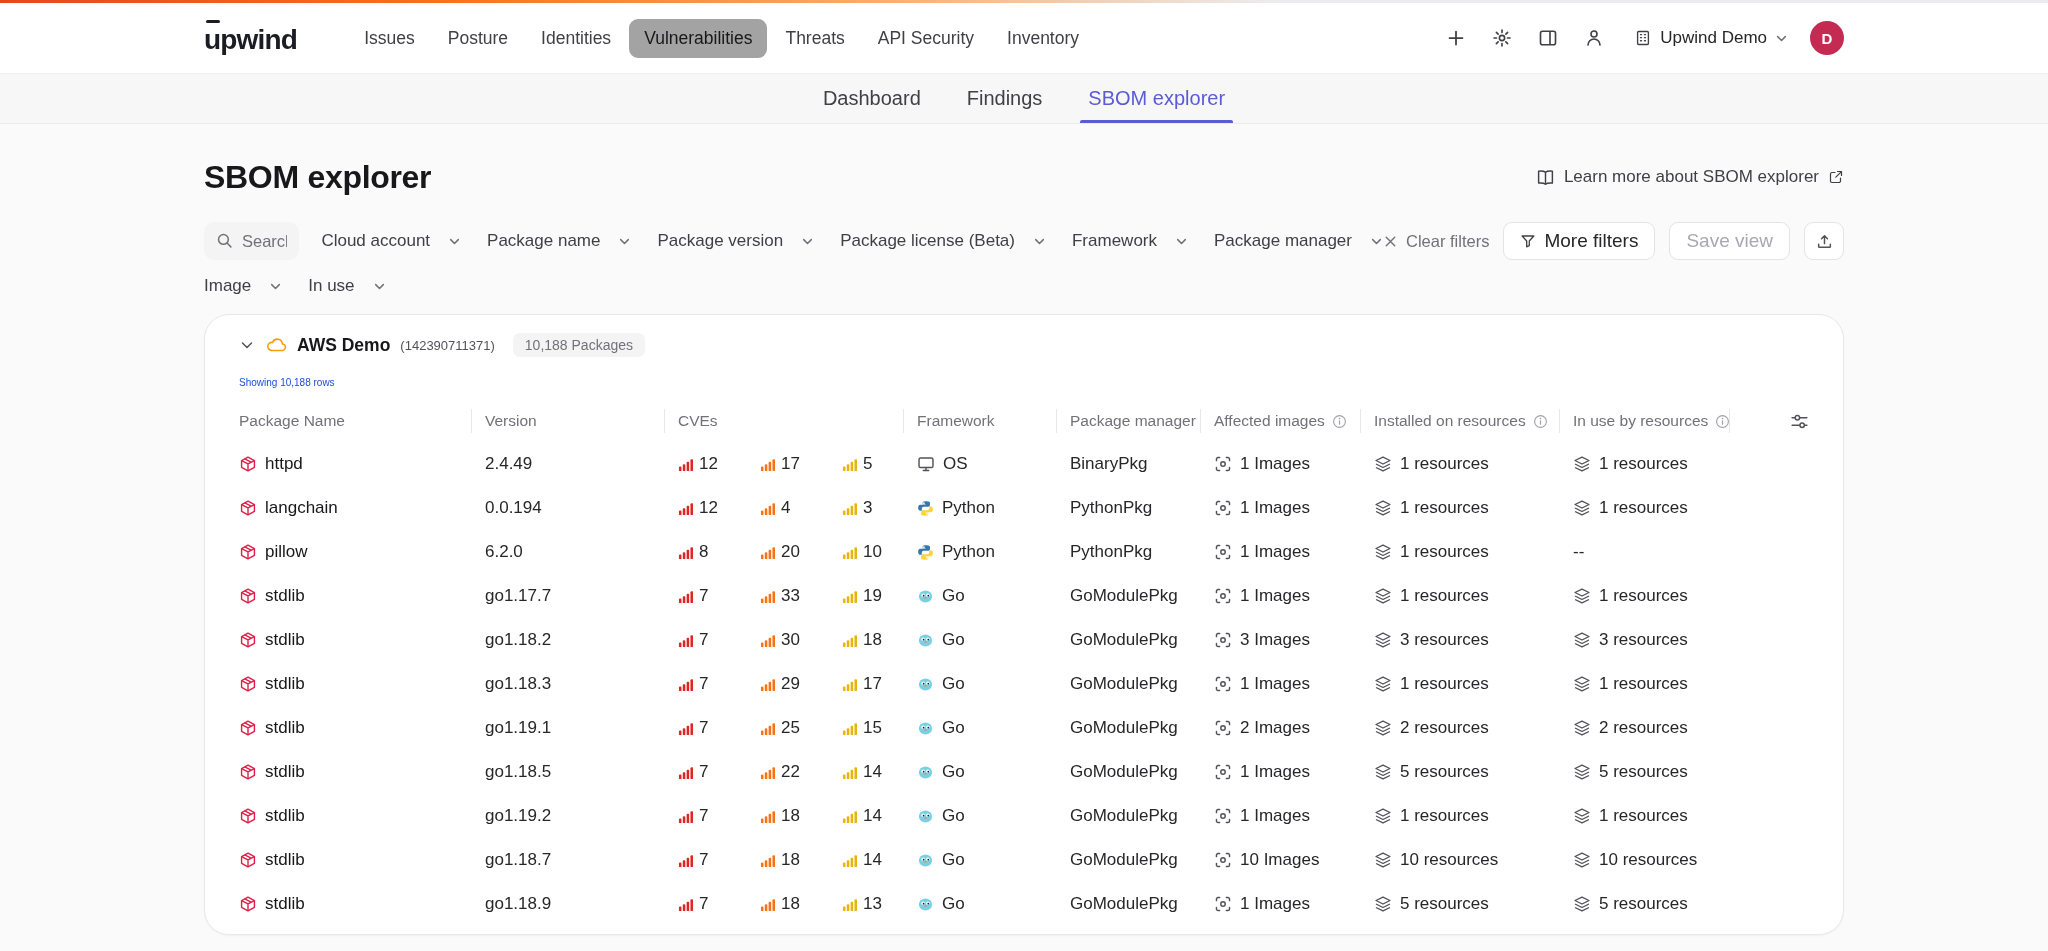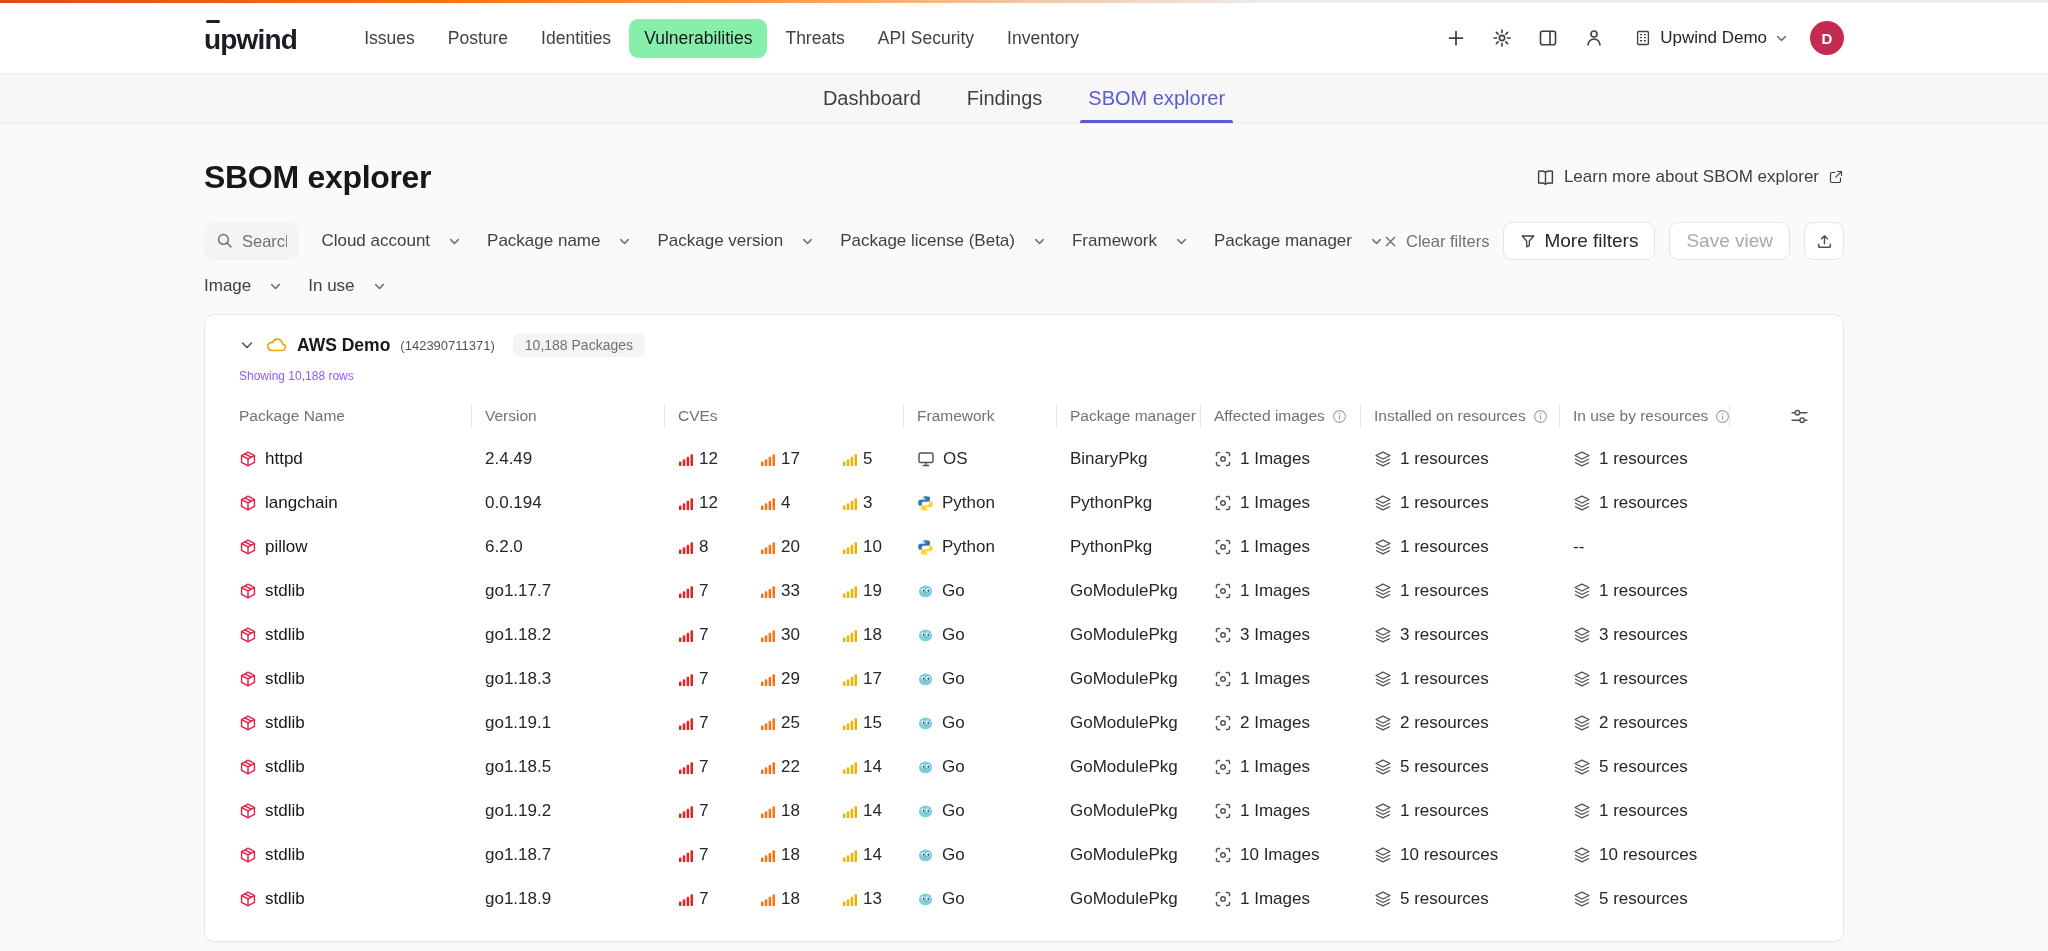--- a/index.html
+++ b/index.html
@@ -18,21 +18,21 @@
   .topbar {
     height: 71px; background: #fff; border-bottom: 1px solid #f0f0f2;
     display: flex; align-items: center; justify-content: space-between;
     padding: 0 204px;
   }
   .topbar-left { display: flex; align-items: flex-start; gap: 52px; }
   .logo { position: relative; font-size: 28px; font-weight: 700; letter-spacing: -0.8px; color: #1c1c24; padding-top: 5px; cursor: pointer; }
   .logo::before { content: ''; position: absolute; top: 1px; left: 2px; width: 14px; height: 3.5px; background: #1c1c24; border-radius: 2px; }
   .main-nav { display: flex; align-items: center; gap: 3px; }
   .nav-item { padding: 9px 15px; font-size: 17.5px; color: #3f3f46; border-radius: 9px; cursor: pointer; white-space: nowrap; }
-  .nav-item.active { background: #86efac; color: #18181b; font-weight: 500; }
+  .nav-item.active { background: #a3a3a3; color: #18181b; font-weight: 500; }
   .topbar-right { display: flex; align-items: center; gap: 22px; }
   .top-icon { display: flex; align-items: center; justify-content: center; width: 24px; height: 24px; cursor: pointer; }
   .org-switcher { display: flex; align-items: center; gap: 8px; font-size: 17px; color: #27272a; cursor: pointer; white-space: nowrap; margin-left: 6px; }
   .avatar { width: 34px; height: 34px; border-radius: 50%; background: var(--avatar-bg); color: #fff; font-size: 15px; font-weight: 700; display: flex; align-items: center; justify-content: center; cursor: pointer; }
 
   
   .subnav { height: 50px; background: #f7f7f8; border-bottom: 1px solid #ececee; display: flex; justify-content: center; }
   .subnav-tabs { display: flex; gap: 46px; height: 100%; }
   .subnav-tab { display: flex; align-items: center; font-size: 20px; color: #3f3f46; position: relative; cursor: pointer; }
   .subnav-tab.active { color: var(--accent); font-weight: 500; }
@@ -61,28 +61,28 @@
     display: flex; align-items: center; gap: 8px; height: 38px; padding: 0 16px;
     border: 1px solid #e4e4e7; background: #fff; border-radius: 9px;
     font-size: 19px; color: #27272a; cursor: pointer; font-family: inherit; white-space: nowrap;
   }
   .btn.disabled { color: #a8a8b3; cursor: default; }
   .btn.icon-only { width: 40px; padding: 0; justify-content: center; }
   .filters-row2 { display: flex; align-items: center; gap: 26px; margin-top: 14px; height: 24px; }
 
   
   .card {
-    margin-top: 16px; background: #fff; border: 1px solid #e8e8ea; border-radius: 10px;
-    padding: 18px 34px 20px; box-shadow: 0 1px 2px rgba(16,16,20,0.04);
+    margin-top: 16px; background: #fff; border: 1px solid #e8e8ea; border-radius: 25px;
+    padding: 18px 34px 8px; box-shadow: 0 1px 2px rgba(16,16,20,0.04);
   }
   .group-header { display: flex; align-items: center; gap: 10px; height: 24px; cursor: pointer; }
   .group-name { font-size: 17.5px; font-weight: 600; color: #18181b; }
   .group-account { font-size: 13px; color: #52525b; }
   .group-badge { margin-left: 8px; background: #f4f4f5; color: #71717a; font-size: 14px; padding: 4px 12px; border-radius: 7px; white-space: nowrap; }
-  .showing { font-size: 12px; color: #8b5cf6; margin-top: 12px; }
+  .showing { font-size: 10px; color: #1d4ed8; margin-top: 20px; }
 
   .grid-cols { display: grid; grid-template-columns: 246px 193px 239px 153px 144px 160px 199px 170px minmax(0,1fr); }
   .thead { margin-top: 12px; height: 42px; align-items: center; }
   .hcell { display: flex; align-items: center; gap: 7px; font-size: 15.5px; color: #71717a; position: relative; padding-right: 8px; white-space: nowrap; }
   .hcell + .hcell::before { content: ''; position: absolute; left: -14px; top: 50%; transform: translateY(-50%); height: 24px; width: 1px; background: #e7e7ea; }
   .hcell-end { justify-content: flex-end; padding-right: 0; }
 
   .trow { height: 44px; align-items: center; cursor: pointer; }
   .tcell { display: flex; align-items: center; gap: 8px; font-size: 17px; color: #27272a; white-space: nowrap; overflow: hidden; }
   .pkg-name { font-weight: 500; color: #18181b; }

